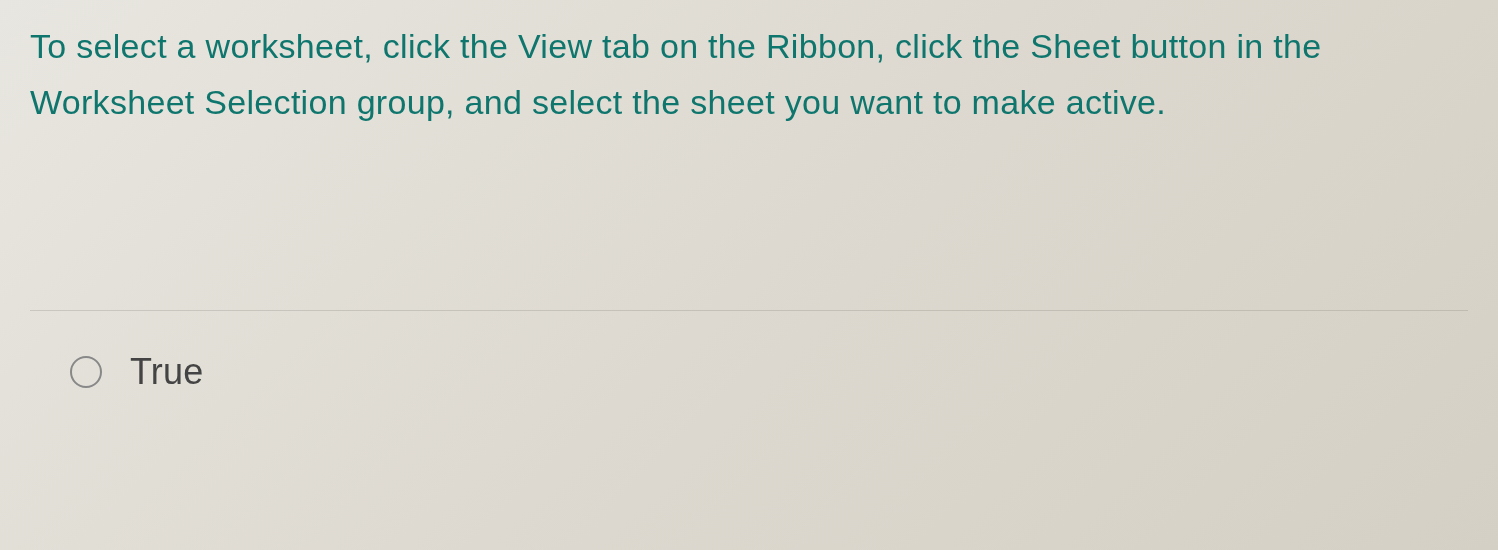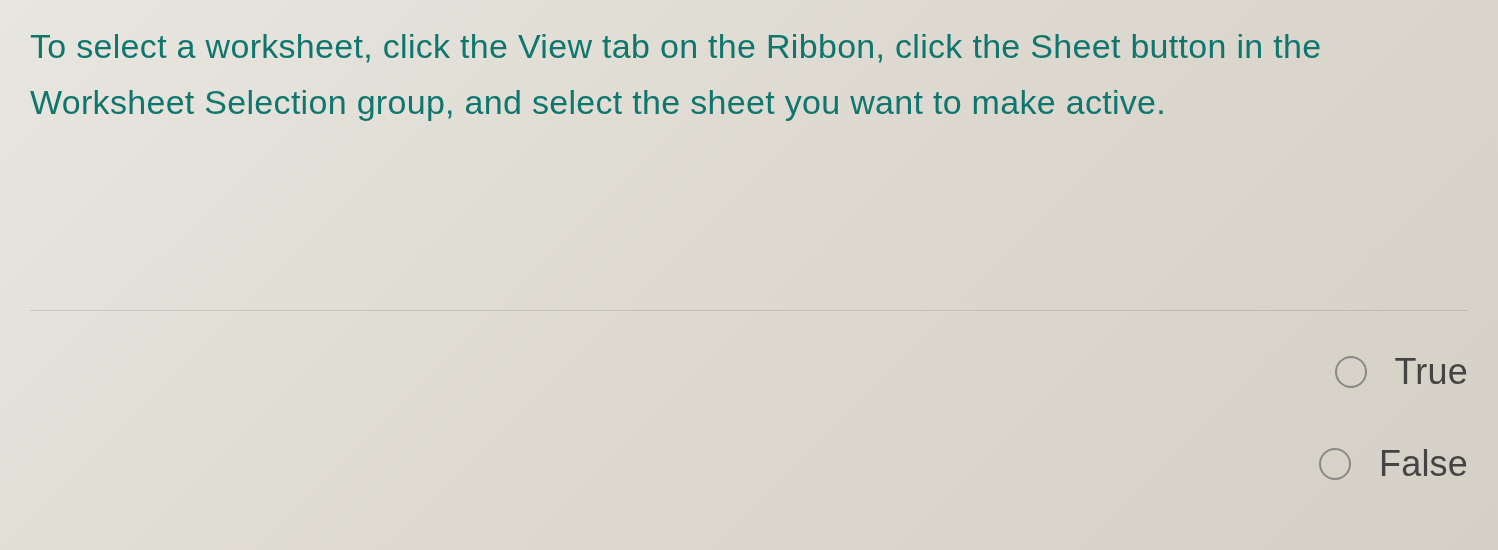--- a/index.html
+++ b/index.html
@@ -24,21 +24,20 @@
       font-weight: 400;
       margin-bottom: 180px;
     }
     .options {
       padding-left: 40px;
     }
     .option-row {
       display: flex;
       align-items: center;
       margin-bottom: 50px;
-      justify-content: flex-end;
     }
     .radio {
       width: 32px;
       height: 32px;
       border: 2px solid #888;
       border-radius: 50%;
       background: transparent;
       margin-right: 28px;
       flex-shrink: 0;
       cursor: pointer;
@@ -60,17 +59,13 @@
 
 <div class="question-text">To select a worksheet, click the View tab on the Ribbon, click the Sheet button in the Worksheet Selection group, and select the sheet you want to make active.</div>
 
 <hr class="divider">
 
 <div class="options">
   <div class="option-row">
     <span class="radio"></span>
     <span class="option-label">True</span>
   </div>
-  <div class="option-row">
-    <span class="radio"></span>
-    <span class="option-label">False</span>
-  </div>
 </div>
 
 </body></html>

